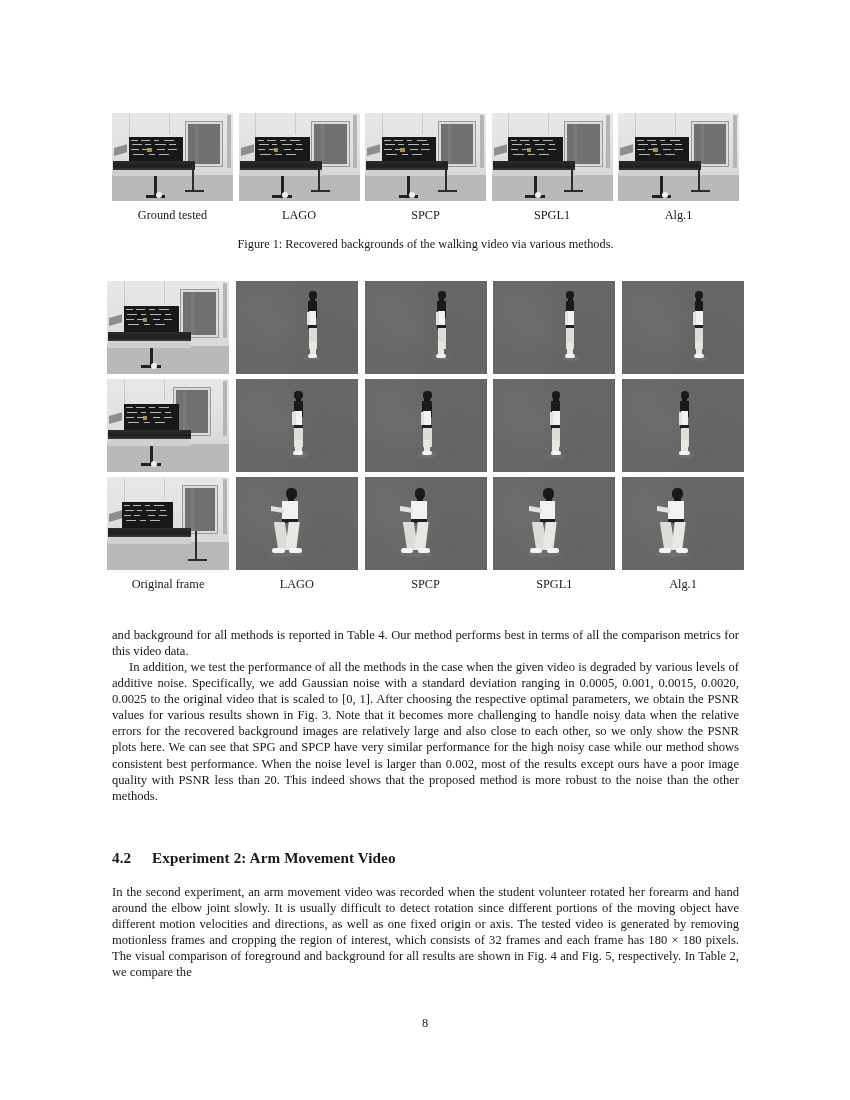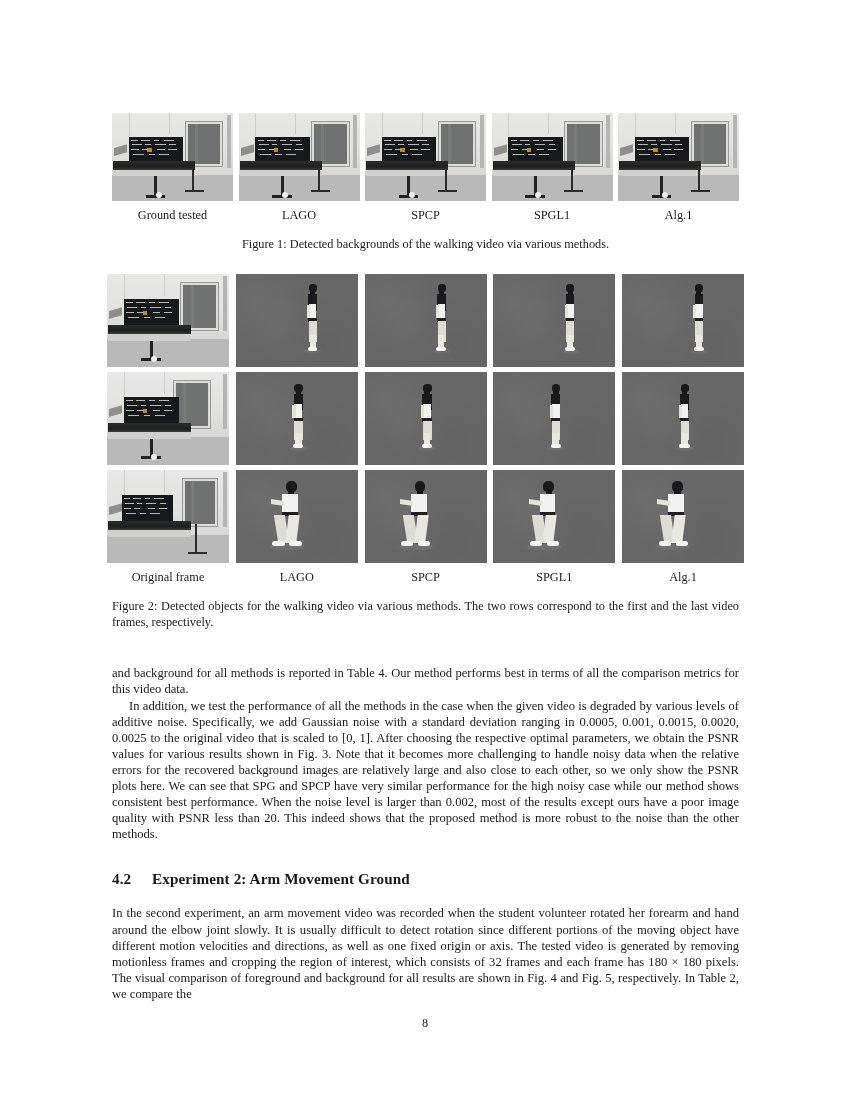--- a/index.html
+++ b/index.html
@@ -94,21 +94,21 @@
     hyphens: none;
   }
   p.body.indent { text-indent: 17px; }
 
   h2.section {
     font-size: 15.2px;
     font-weight: bold;
     margin: 0;
     letter-spacing: 0.1px;
   }
-  h2.section .num { display: inline-block; width: 40px; }
+  h2.section .num { display: inline-block; width: 40px; margin-top: 17px; }
 
   .pagenum {
     position: absolute;
     top: 1016px;
     left: 0;
     width: 850px;
     text-align: center;
     font-size: 12.3px;
   }
 
@@ -405,24 +405,24 @@
       </div>
 
       <div class="caption-row">
         <div class="caption-cell">Ground tested</div>
         <div class="caption-cell">LAGO</div>
         <div class="caption-cell">SPCP</div>
         <div class="caption-cell">SPGL1</div>
         <div class="caption-cell">Alg.1</div>
       </div>
 
-      <div class="fig-caption centered">Figure 1: Detected backgrounds of the walking video via various methods.</div>
+      <div class="fig-caption centered">Figure 1: Recovered backgrounds of the walking video via various methods.</div>
     </div>
 
-    <div class="figure-block" style="margin-top:21px;">
+    <div class="figure-block" style="margin-top:28px;">
 
       <div class="fig2-row">
         <div class="thumb">
           <div class="scene">
             <div class="wall-upper"></div>
               <div class="wall-seam"></div>
               <div class="wall-seam b"></div>
             <div class="board">
                 <div class="board-gloss"></div>
               </div>
@@ -733,27 +733,26 @@
       </div>
 
       <div class="caption-row fig2-caption-row">
         <div class="caption-cell">Original frame</div>
         <div class="caption-cell">LAGO</div>
         <div class="caption-cell">SPCP</div>
         <div class="caption-cell">SPGL1</div>
         <div class="caption-cell">Alg.1</div>
       </div>
 
-      <div class="fig-caption">Figure 2: Detected objects for the walking video via various methods. The two rows correspond to the first and the last video frames, respectively.</div>
     </div>
 
     <p class="body" style="margin-top:35px;">and background for all methods is reported in Table 4. Our method performs best in terms of all the comparison metrics for this video data.</p>
     <p class="body indent">In addition, we test the performance of all the methods in the case when the given video is degraded by various levels of additive noise. Specifically, we add Gaussian noise with a standard deviation ranging in 0.0005, 0.001, 0.0015, 0.0020, 0.0025 to the original video that is scaled to [0, 1]. After choosing the respective optimal parameters, we obtain the PSNR values for various results shown in Fig. 3. Note that it becomes more challenging to handle noisy data when the relative errors for the recovered background images are relatively large and also close to each other, so we only show the PSNR plots here. We can see that SPG and SPCP have very similar performance for the high noisy case while our method shows consistent best performance. When the noise level is larger than 0.002, most of the results except ours have a poor image quality with PSNR less than 20. This indeed shows that the proposed method is more robust to the noise than the other methods.</p>
 
     <h2 class="section" style="margin-top:28px;">
-      <span class="num">4.2</span><span>Experiment 2: Arm Movement Ground</span>
+      <span class="num">4.2</span><span>Experiment 2: Arm Movement Video</span>
     </h2>
 
     <p class="body" style="margin-top:17px;">In the second experiment, an arm movement video was recorded when the student volunteer rotated her forearm and hand around the elbow joint slowly. It is usually difficult to detect rotation since different portions of the moving object have different motion velocities and directions, as well as one fixed origin or axis. The tested video is generated by removing motionless frames and cropping the region of interest, which consists of 32 frames and each frame has 180 × 180 pixels. The visual comparison of foreground and background for all results are shown in Fig. 4 and Fig. 5, respectively. In Table 2, we compare the</p>
   </div>
 
   <div class="pagenum">8</div>
 </div>
 
 </body></html>

